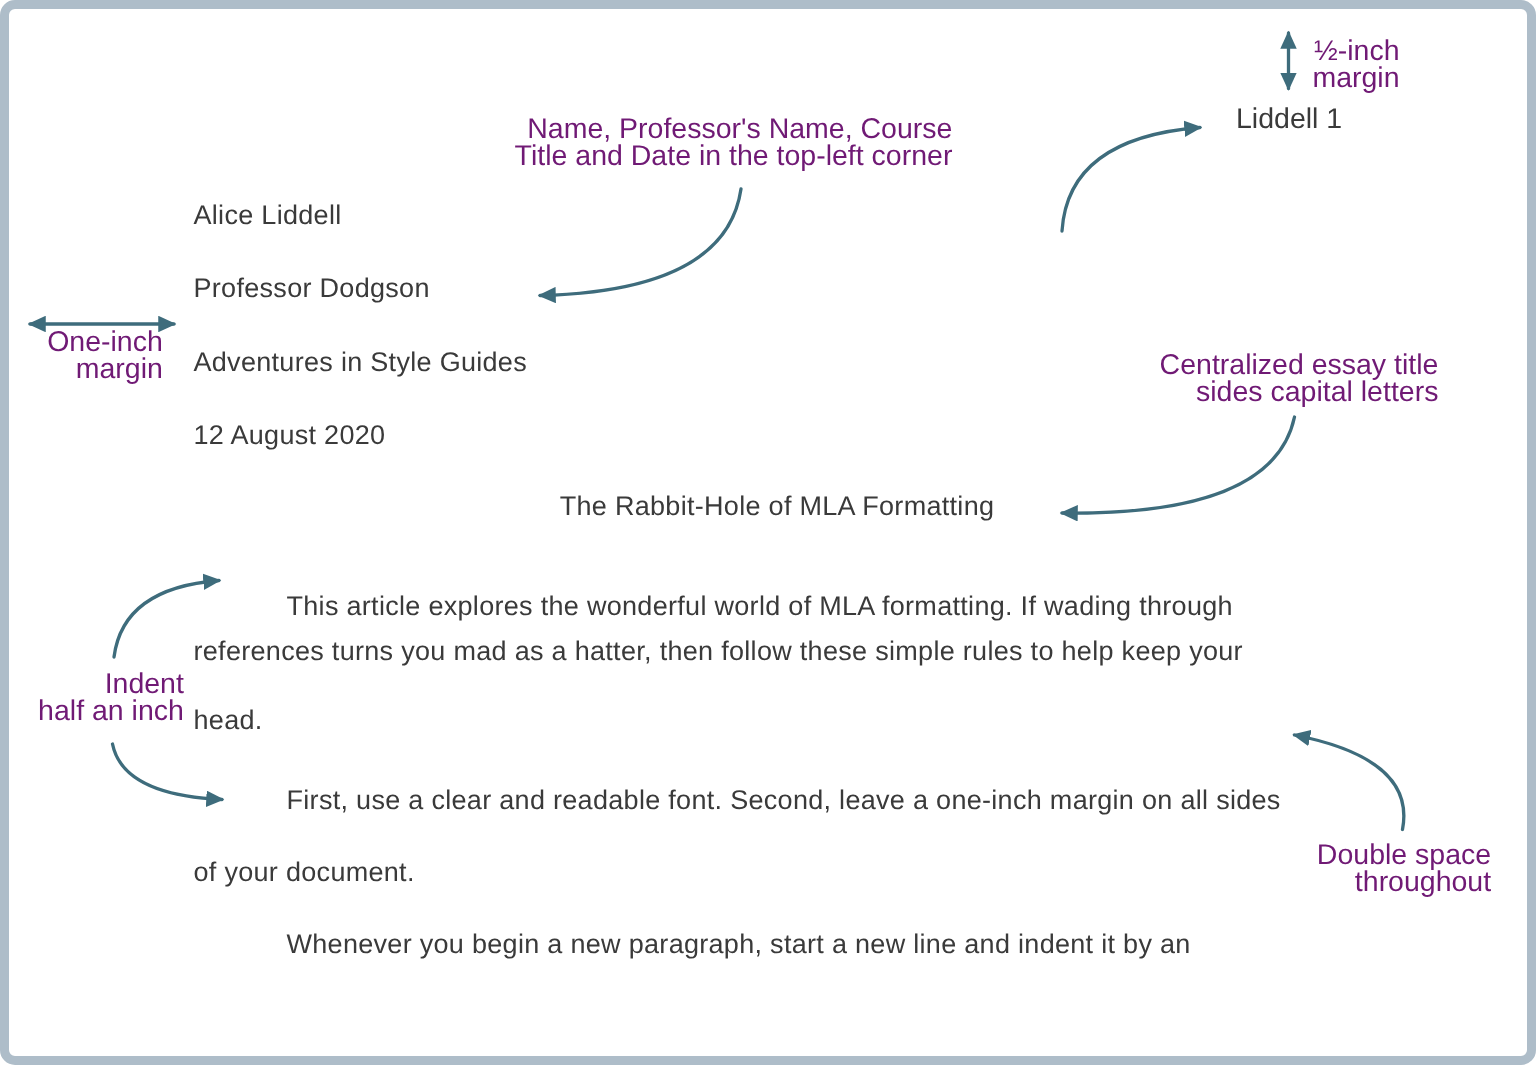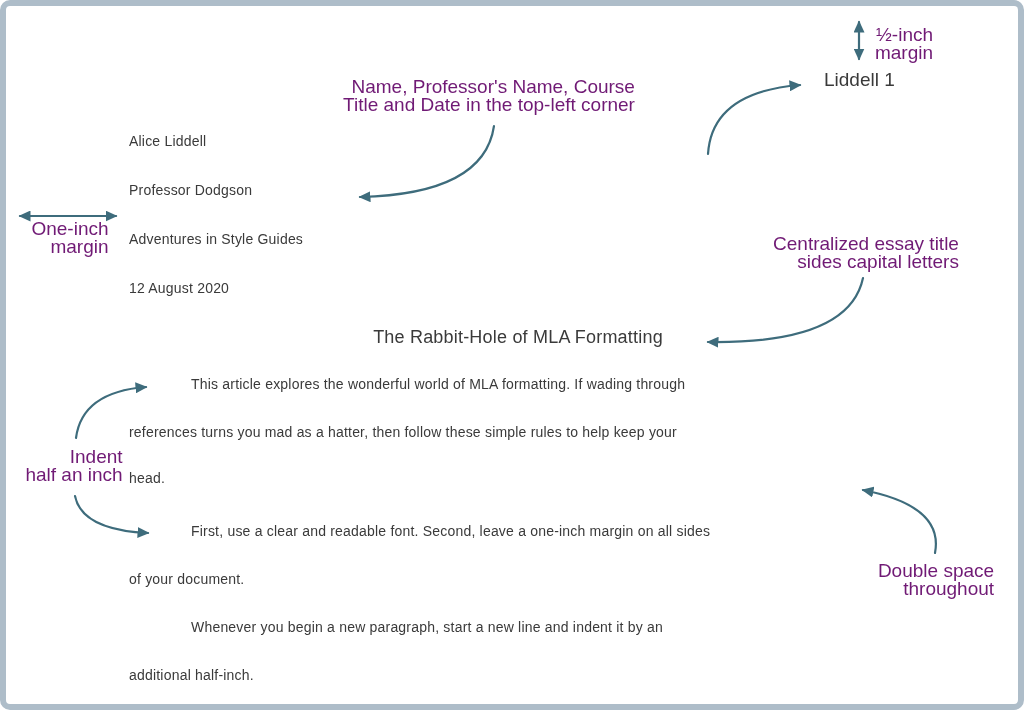--- a/index.html
+++ b/index.html
@@ -20,21 +20,21 @@
   }
   .arrow-layer {
     position: absolute;
     left: 0; top: 0;
     width: 1024px;
     height: 710px;
     pointer-events: none;
   }
   .doc-line {
     position: absolute;
-    font-size: 14px;
+    font-size: 18px;
     letter-spacing: 0.2px;
     color: #3a3a3a;
     white-space: nowrap;
   }
   .page-header {
     position: absolute;
     font-size: 19px;
     color: #3a3a3a;
     white-space: nowrap;
     text-align: center;
@@ -84,27 +84,26 @@
 
   <div class="page-header" style="left:818px; top:63px;">Liddell 1</div>
 
   <div class="doc-line" style="left:123px; top:127px;">Alice Liddell</div>
   <div class="doc-line" style="left:123px; top:225px;">Adventures in Style Guides</div>
   <div class="doc-line" style="left:123px; top:176px;">Professor Dodgson</div>
   <div class="doc-line" style="left:123px; top:274px;">12 August 2020</div>
 
   <div class="doc-title" style="top:321px;">The Rabbit-Hole of MLA Formatting</div>
 
-  <div class="doc-line" style="left:185px; top:370px;">This article explores the wonderful world of MLA formatting. If wading through</div>
+  <div class="doc-line" style="left:185px; top:388px;">This article explores the wonderful world of MLA formatting. If wading through</div>
   <div class="doc-line" style="left:123px; top:418px;">references turns you mad as a hatter, then follow these simple rules to help keep your</div>
   <div class="doc-line" style="left:123px; top:464px;">head.</div>
   <div class="doc-line" style="left:123px; top:565px;">of your document.</div>
   <div class="doc-line" style="left:185px; top:517px;">First, use a clear and readable font. Second, leave a one-inch margin on all sides</div>
   <div class="doc-line" style="left:185px; top:613px;">Whenever you begin a new paragraph, start a new line and indent it by an</div>
-  <div class="doc-line" style="left:123px; top:661px;">additional half-inch.</div>
 
   <div class="annotation" style="left:898px; top:20px;">
     <div>½-inch</div>
     <div>margin</div>
   </div>
 
   <div class="annotation" style="left:483px; top:72px;">
     <div>Name, Professor's Name, Course</div>
     <div>Title and Date in the top-left corner</div>
   </div>

